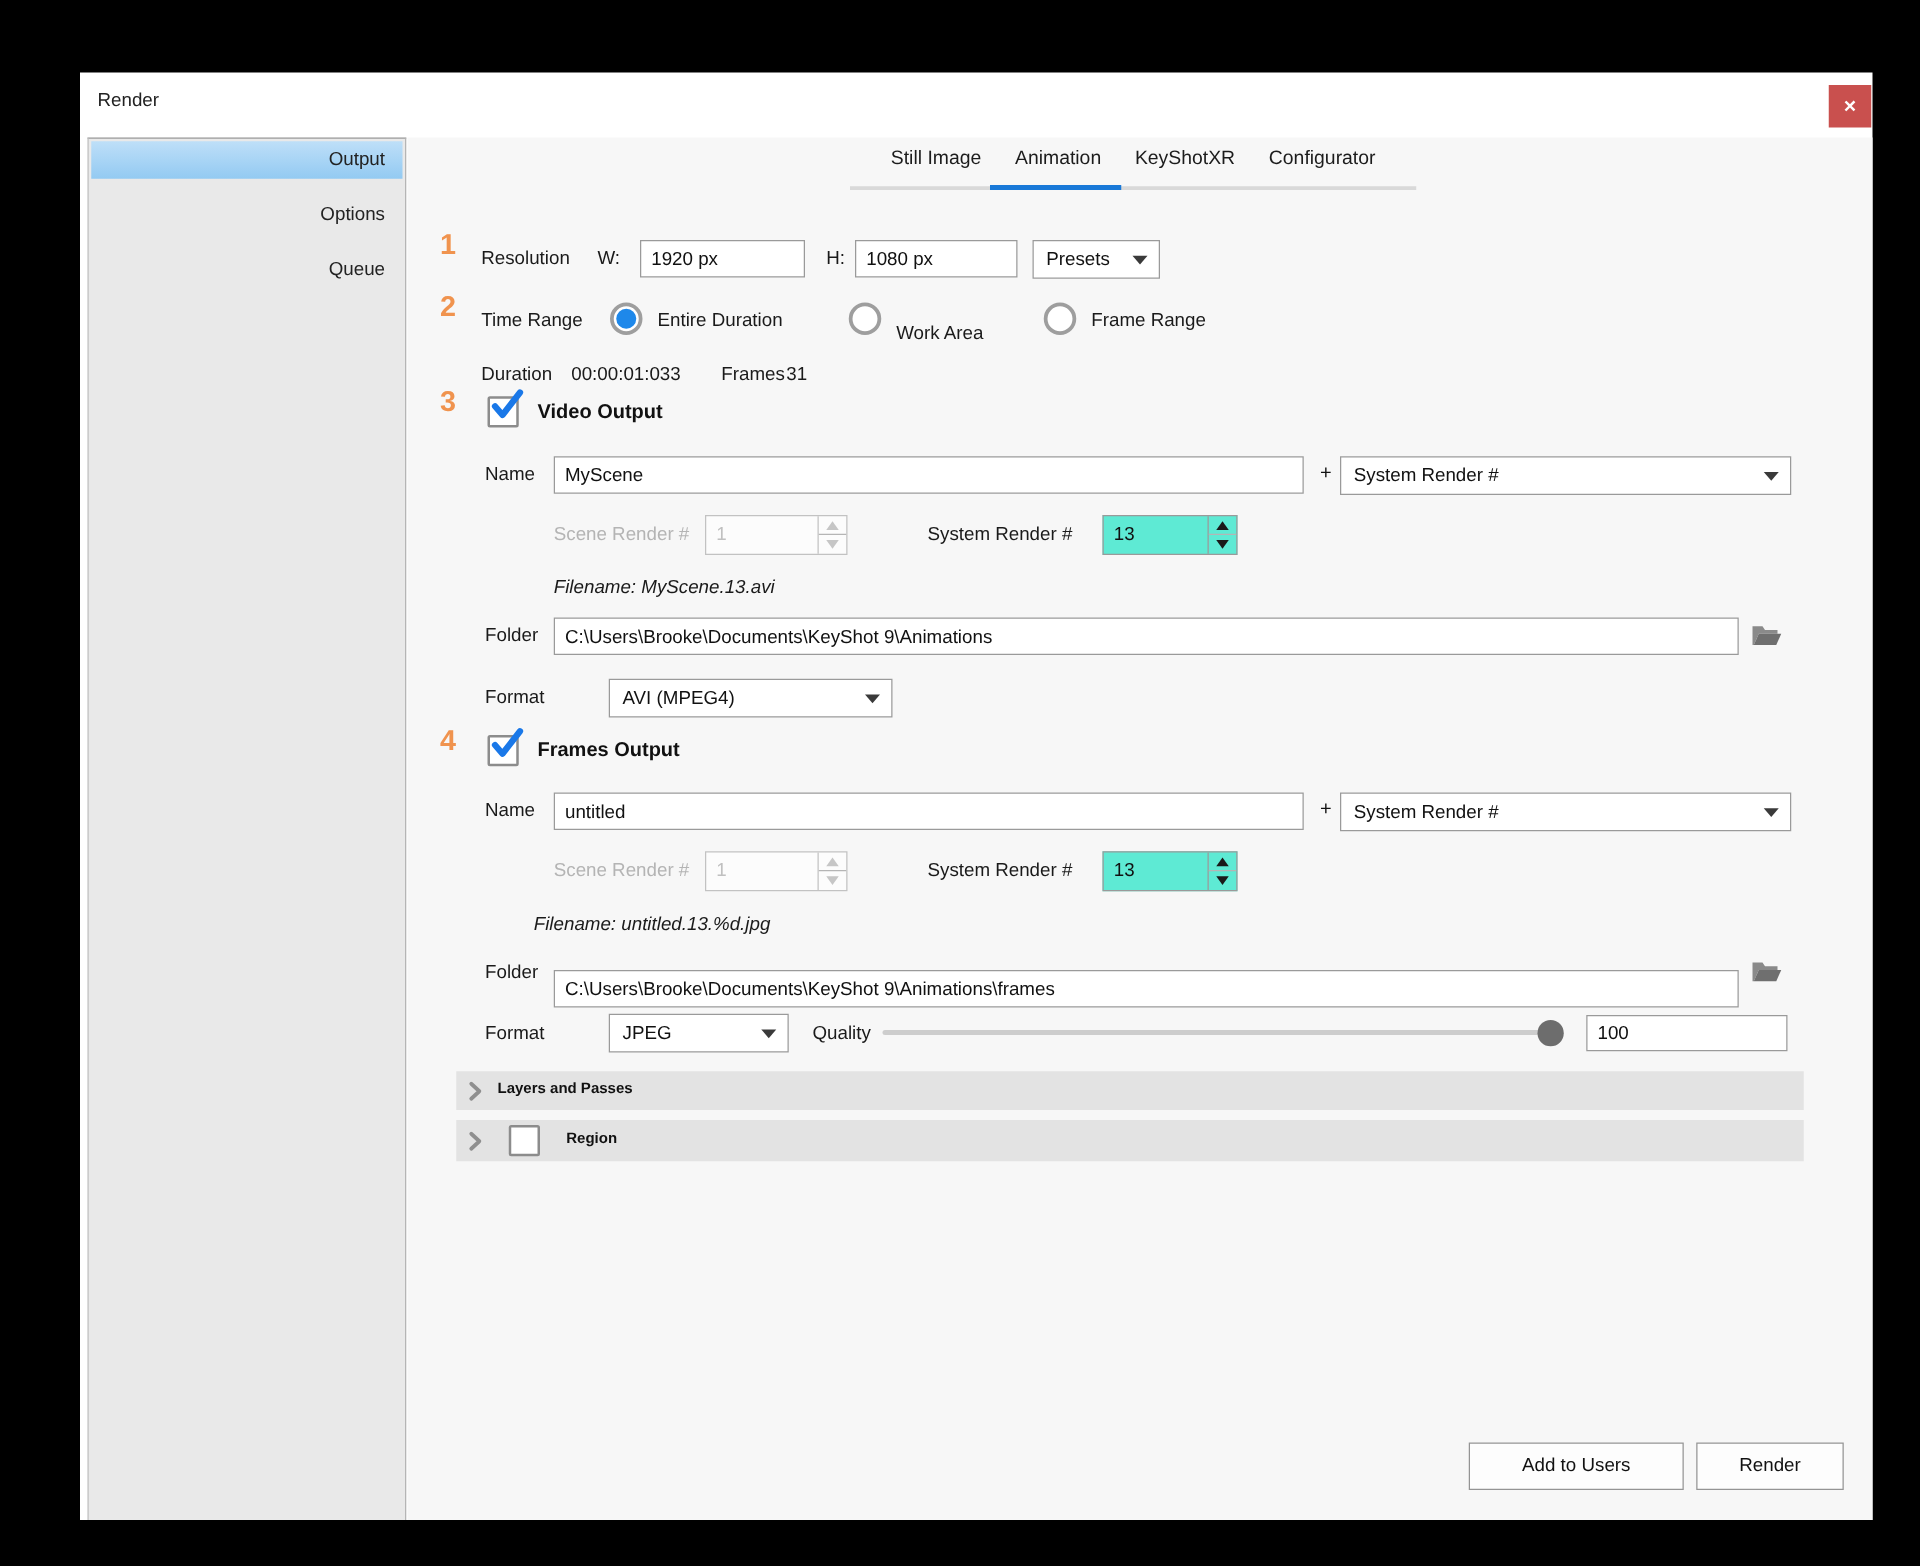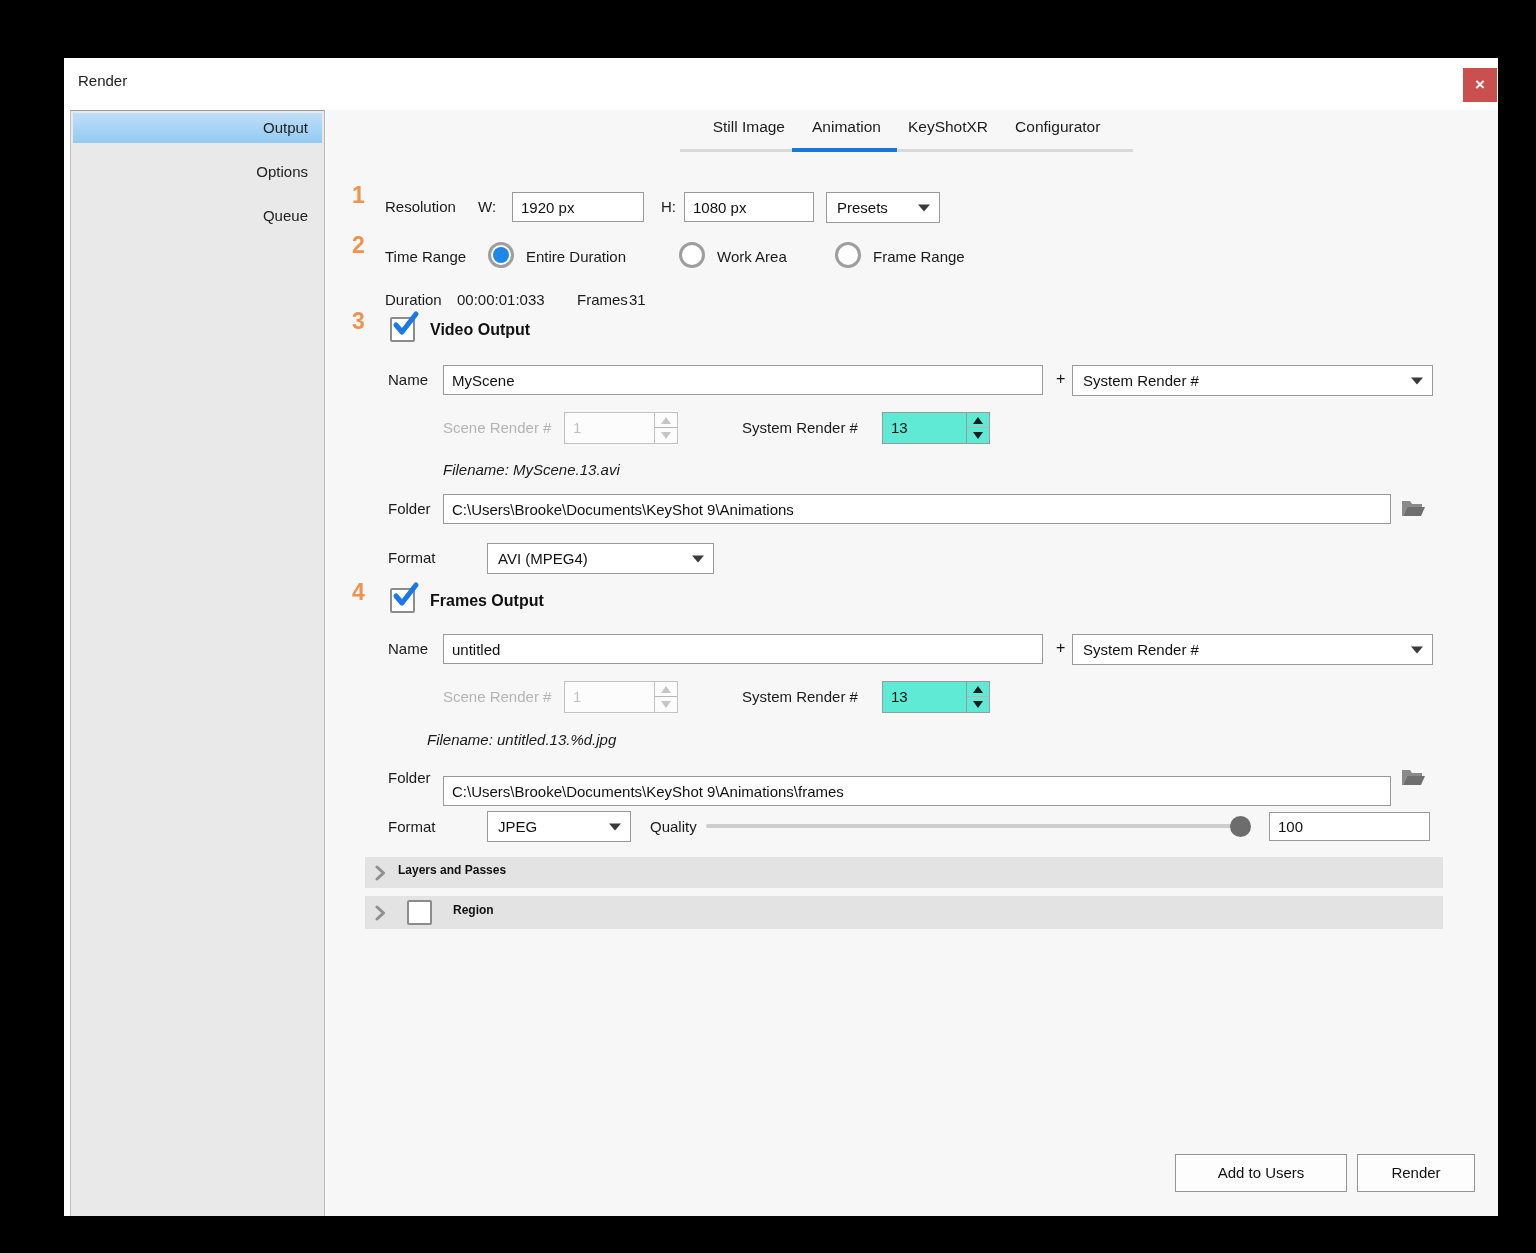--- a/index.html
+++ b/index.html
@@ -84,31 +84,31 @@
   </div>
   <div class="tab-track"></div>
   <div class="tab-active-bar"></div>
 
   <div class="step-num" style="left:288px; top:124px;">1</div>
   <div class="txt" style="left:321px; top:140px;">Resolution</div>
   <div class="txt" style="left:414px; top:140px;">W:</div>
   <input class="field" style="left: 448px; top: 134px; width: 132px;" value="1920 px">
   <div class="txt" style="left:597px; top:140px;">H:</div>
   <input class="field" style="left: 620px; top: 134px; width: 130px;" value="1080 px">
-  <div class="dropdown" style="left:762px; top:134px; width:114px;text-decoration:underline;">
+  <div class="dropdown" style="left:762px; top:134px; width:102px;text-decoration:underline;">
     <span class="dd-label">Presets</span>
     <span class="dd-arrow"></span>
   </div>
 
   <div class="step-num" style="left:288px; top:174px;">2</div>
   <div class="txt" style="left:321px; top:190px;">Time Range</div>
   <div class="radio checked" style="left:424px; top:184px;"></div>
   <div class="txt" style="left:462px; top:190px;">Entire Duration</div>
   <div class="radio" style="left:615px; top:184px;"></div>
-  <div class="txt" style="left:653px; top:190px;">Work Area</div>
+  <div class="txt" style="left:653px; top:200px;">Work Area</div>
   <div class="radio" style="left:771px; top:184px;"></div>
   <div class="txt" style="left:809px; top:190px;">Frame Range</div>
 
   <div class="txt" style="left:321px; top:233px;">Duration</div>
   <div class="txt" style="left:393px; top:233px;">00:00:01:033</div>
   <div class="txt" style="left:513px; top:233px;">Frames</div>
   <div class="txt" style="left:565px; top:233px;">31</div>
 
   <div class="step-num" style="left:288px; top:250px;">3</div>
   <div class="checkbox" style="left:326px; top:259px;"></div>

